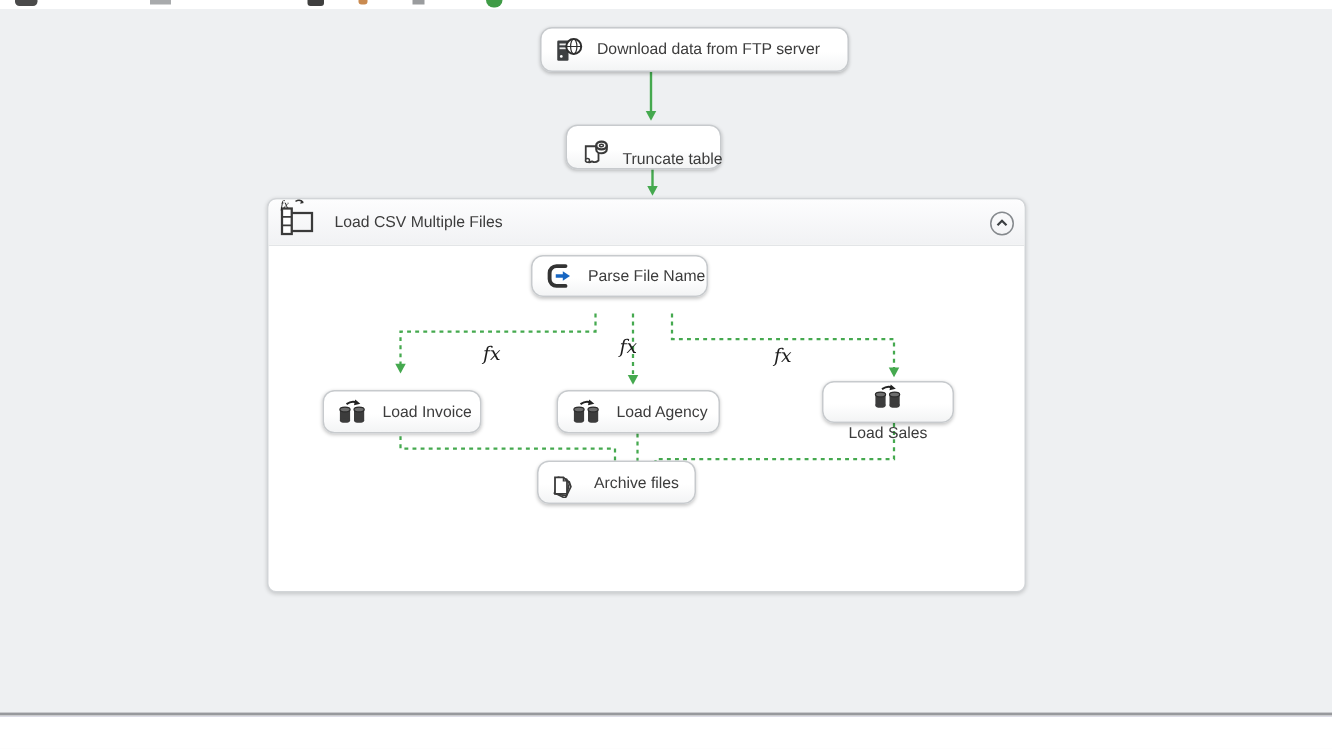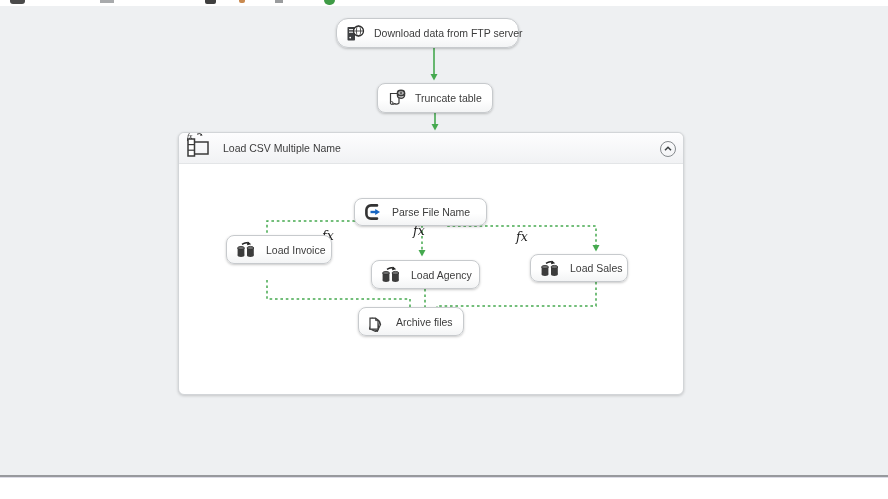--- a/index.html
+++ b/index.html
@@ -75,21 +75,21 @@
           <svg width="26" height="28" viewBox="0 0 26 28">
             <rect x="9" y="10" width="14" height="12" fill="none" stroke="#3a3a3a" stroke-width="1.5"></rect>
             <rect x="3" y="7" width="6.5" height="17" fill="#fff" stroke="#3a3a3a" stroke-width="1.5"></rect>
             <line x1="3" y1="12.6" x2="9.5" y2="12.6" stroke="#3a3a3a" stroke-width="1.2"></line>
             <line x1="3" y1="18.2" x2="9.5" y2="18.2" stroke="#3a3a3a" stroke-width="1.2"></line>
             <text x="2" y="6.5" font-size="7.5" font-style="italic" font-family="serif" fill="#222">fx</text>
             <path d="M12,2.2 q3,-1.6 5,0.6" fill="none" stroke="#333" stroke-width="1"></path>
             <path d="M16,1.4 l1.6,2 -2.5,0.4 z" fill="#333"></path>
           </svg>
         </span>
-        <span class="container-title">Load CSV Multiple Name</span>
+        <span class="container-title">Load CSV Multiple Files</span>
         <span class="collapse-btn">
           <svg width="12" height="12" viewBox="0 0 12 12">
             <polyline points="3,7.2 6,4.2 9,7.2" fill="none" stroke="#3c4043" stroke-width="1.5"></polyline>
           </svg>
         </span>
       </div>
     </div>
 
     <svg class="connectors" viewBox="0 0 888 499">
 
@@ -115,60 +115,60 @@
       <polygon class="arrow" points="421.5,310.5 428.5,310.5 425,317"></polygon>
 
       <path class="conn dash" d="M596,282 V306 H437 V311"></path>
       <polygon class="arrow" points="433.5,310.5 440.5,310.5 437,317"></polygon>
     </svg>
 
     <span class="fx-label" style="left:322px;top:222px;">fx</span>
     <span class="fx-label" style="left:413px;top:217px;">fx</span>
     <span class="fx-label" style="left:516px;top:223px;">fx</span>
 
-    <div class="task" style="left:336px;top:12px;width:183px;height:30px;border-radius:12px;">
+    <div class="task" style="left:360px;top:12px;width:206px;height:30px;">
       <span class="ticon">
         <svg width="20" height="20" viewBox="0 0 20 20">
           <rect x="2.5" y="4" width="7.5" height="13.5" rx="0.8" fill="#3d3f41"></rect>
           <rect x="4" y="6" width="4.5" height="1.2" fill="#fff" opacity=".9"></rect>
           <rect x="4" y="8.6" width="4.5" height="1.2" fill="#fff" opacity=".9"></rect>
           <circle cx="5.2" cy="14.6" r=".9" fill="#fff"></circle>
           <circle cx="13.5" cy="8" r="5" fill="#fff" stroke="#2e2e2e" stroke-width="1.3"></circle>
           <ellipse cx="13.5" cy="8" rx="2.1" ry="5" fill="none" stroke="#2e2e2e" stroke-width=".8"></ellipse>
           <line x1="8.5" y1="8" x2="18.5" y2="8" stroke="#2e2e2e" stroke-width=".8"></line>
         </svg>
       </span>
       <span class="tlabel">Download data from FTP server</span>
     </div>
 
-    <div class="task" style="left:377px;top:77px;width:116px;height:30px;">
+    <div class="task" style="left:377px;top:77px;width:104px;height:30px;align-items:flex-end;">
       <span class="ticon">
         <svg width="20" height="20" viewBox="0 0 20 20">
           <path d="M4.5,5.5 H13 V15 q-2,1.8 -4.3,0.6 Q6.5,16.8 4.5,15.4 z" fill="#fff" stroke="#3a3a3a" stroke-width="1.2"></path>
           <circle cx="5.7" cy="14.9" r="1.3" fill="#fff" stroke="#3a3a3a" stroke-width="1"></circle>
           <path d="M11.5,5 v2.6 a3.5,2.6 0 0 0 7,0 V5" fill="#fff" stroke="#3a3a3a" stroke-width="1.4"></path>
           <ellipse cx="15" cy="5" rx="3.5" ry="2.6" fill="#fff" stroke="#3a3a3a" stroke-width="1.6"></ellipse>
           <ellipse cx="15" cy="5" rx="1.3" ry="0.9" fill="none" stroke="#3a3a3a" stroke-width="1"></ellipse>
         </svg>
       </span>
       <span class="tlabel">Truncate table</span>
     </div>
 
-    <div class="task" style="left:354px;top:192px;width:133px;height:28px;text-align:right;">
+    <div class="task" style="left:354px;top:164px;width:118px;height:28px;text-align:right;">
       <span class="ticon">
         <svg width="20" height="20" viewBox="0 0 20 20">
           <path d="M14,3.4 H8 a4.6,4.6 0 0 0 -4.6,4.6 v4 a4.6,4.6 0 0 0 4.6,4.6 h6" fill="none" stroke="#333" stroke-width="2.6" stroke-linecap="round"></path>
           <path d="M7.5,10 h6" stroke="#1766c2" stroke-width="2.4"></path>
           <path d="M12.2,6.9 L17,10 L12.2,13.1 z" fill="#1766c2"></path>
         </svg>
       </span>
       <span class="tlabel">Parse File Name</span>
     </div>
 
-    <div class="task" style="left:215px;top:229px;width:106px;height:29px;margin-left:11px;">
+    <div class="task" style="left:215px;top:254px;width:106px;height:29px;">
       <span class="ticon">
         <svg width="22" height="19" viewBox="0 0 22 19">
           <rect x="2.6" y="8" width="6.8" height="7.3" fill="#3c3c3c"></rect>
           <ellipse cx="6" cy="15.3" rx="3.4" ry="1.6" fill="#3c3c3c"></ellipse>
           <ellipse cx="6" cy="8" rx="3.4" ry="1.6" fill="#6e6e6e" stroke="#2c2c2c" stroke-width=".8"></ellipse>
           <rect x="12" y="8" width="6.8" height="7.3" fill="#3c3c3c"></rect>
           <ellipse cx="15.4" cy="15.3" rx="3.4" ry="1.6" fill="#3c3c3c"></ellipse>
           <ellipse cx="15.4" cy="8" rx="3.4" ry="1.6" fill="#6e6e6e" stroke="#2c2c2c" stroke-width=".8"></ellipse>
           <path d="M7,4.4 q4,-2.8 7,-0.8" fill="none" stroke="#222" stroke-width="1.3"></path>
           <path d="M12.8,1.4 L16.2,4.2 L12,5.2 z" fill="#222"></path>
@@ -186,21 +186,21 @@
           <rect x="12" y="8" width="6.8" height="7.3" fill="#3c3c3c"></rect>
           <ellipse cx="15.4" cy="15.3" rx="3.4" ry="1.6" fill="#3c3c3c"></ellipse>
           <ellipse cx="15.4" cy="8" rx="3.4" ry="1.6" fill="#6e6e6e" stroke="#2c2c2c" stroke-width=".8"></ellipse>
           <path d="M7,4.4 q4,-2.8 7,-0.8" fill="none" stroke="#222" stroke-width="1.3"></path>
           <path d="M12.8,1.4 L16.2,4.2 L12,5.2 z" fill="#222"></path>
         </svg>
       </span>
       <span class="tlabel">Load Agency</span>
     </div>
 
-    <div class="task" style="left:530px;top:248px;width:98px;height:28px;">
+    <div class="task" style="left:548px;top:248px;width:88px;height:28px;flex-direction:column;">
       <span class="ticon">
         <svg width="22" height="19" viewBox="0 0 22 19">
           <rect x="2.6" y="8" width="6.8" height="7.3" fill="#3c3c3c"></rect>
           <ellipse cx="6" cy="15.3" rx="3.4" ry="1.6" fill="#3c3c3c"></ellipse>
           <ellipse cx="6" cy="8" rx="3.4" ry="1.6" fill="#6e6e6e" stroke="#2c2c2c" stroke-width=".8"></ellipse>
           <rect x="12" y="8" width="6.8" height="7.3" fill="#3c3c3c"></rect>
           <ellipse cx="15.4" cy="15.3" rx="3.4" ry="1.6" fill="#3c3c3c"></ellipse>
           <ellipse cx="15.4" cy="8" rx="3.4" ry="1.6" fill="#6e6e6e" stroke="#2c2c2c" stroke-width=".8"></ellipse>
           <path d="M7,4.4 q4,-2.8 7,-0.8" fill="none" stroke="#222" stroke-width="1.3"></path>
           <path d="M12.8,1.4 L16.2,4.2 L12,5.2 z" fill="#222"></path>

